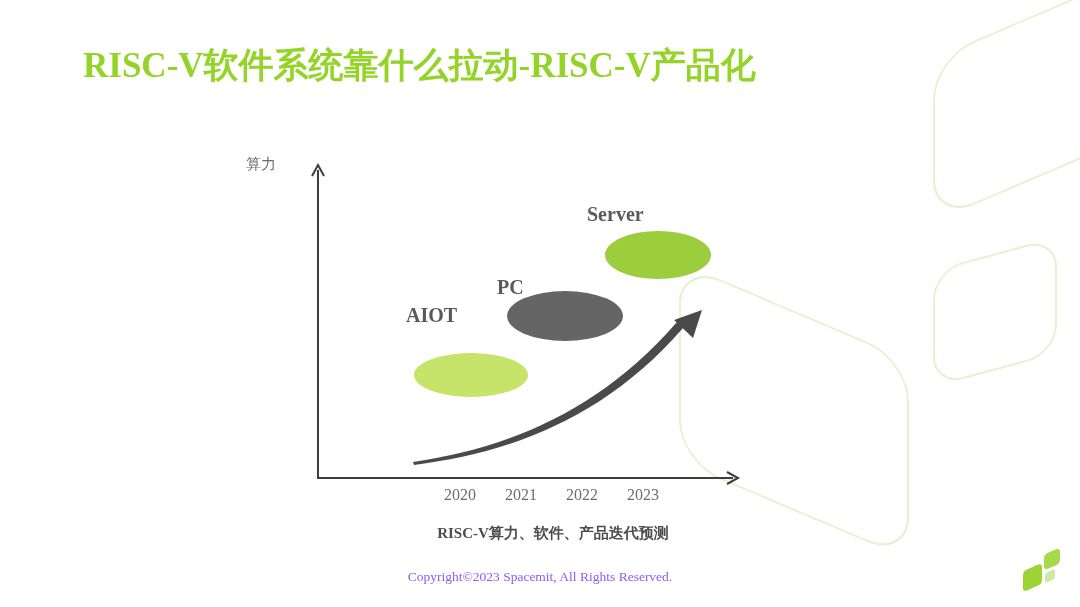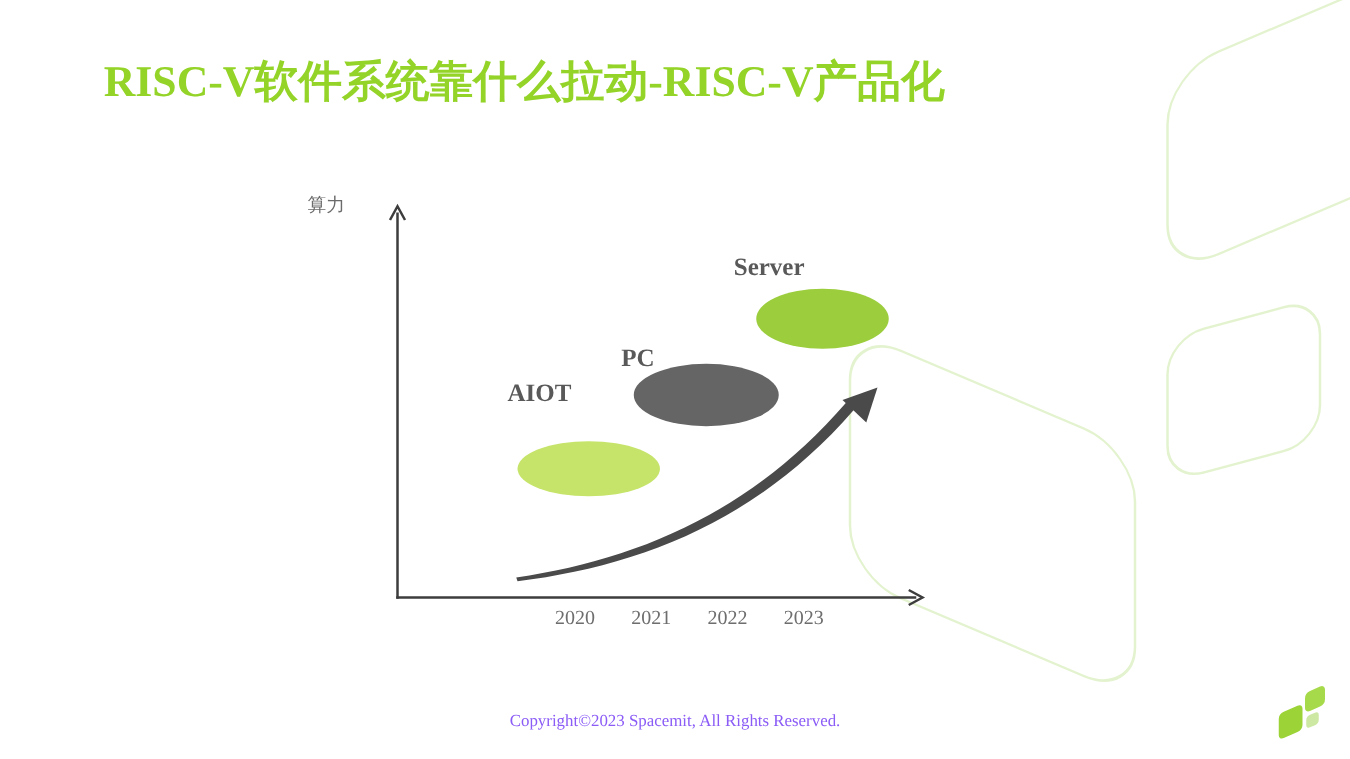--- a/index.html
+++ b/index.html
@@ -90,20 +90,21 @@
 
   <div class="bubble-label lbl-aiot">AIOT</div>
   <div class="bubble-label lbl-pc">PC</div>
   <div class="bubble-label lbl-server">Server</div>
 
   <div class="tick tick-0">2020</div>
   <div class="tick tick-1">2021</div>
   <div class="tick tick-2">2022</div>
   <div class="tick tick-3">2023</div>
 
+  <div class="caption">RISC-V算力、软件、产品迭代预测</div>
 
   <div class="copyright">Copyright©2023 Spacemit, All Rights Reserved.</div>
 
   <div class="logo">
     <div class="piece p-big"></div>
     <div class="piece p-top"></div>
     <div class="piece p-small"></div>
   </div>
 
 </div>

